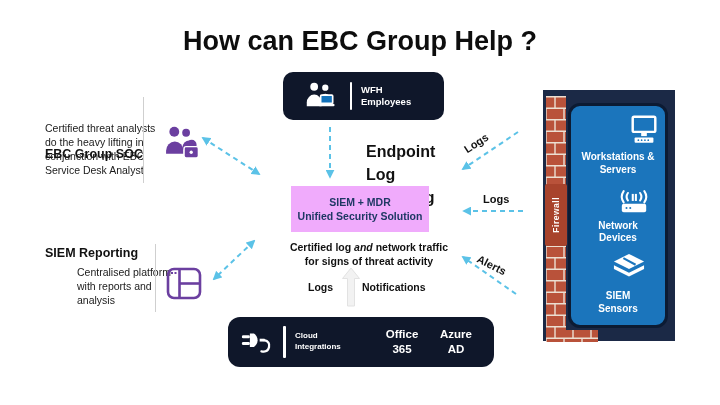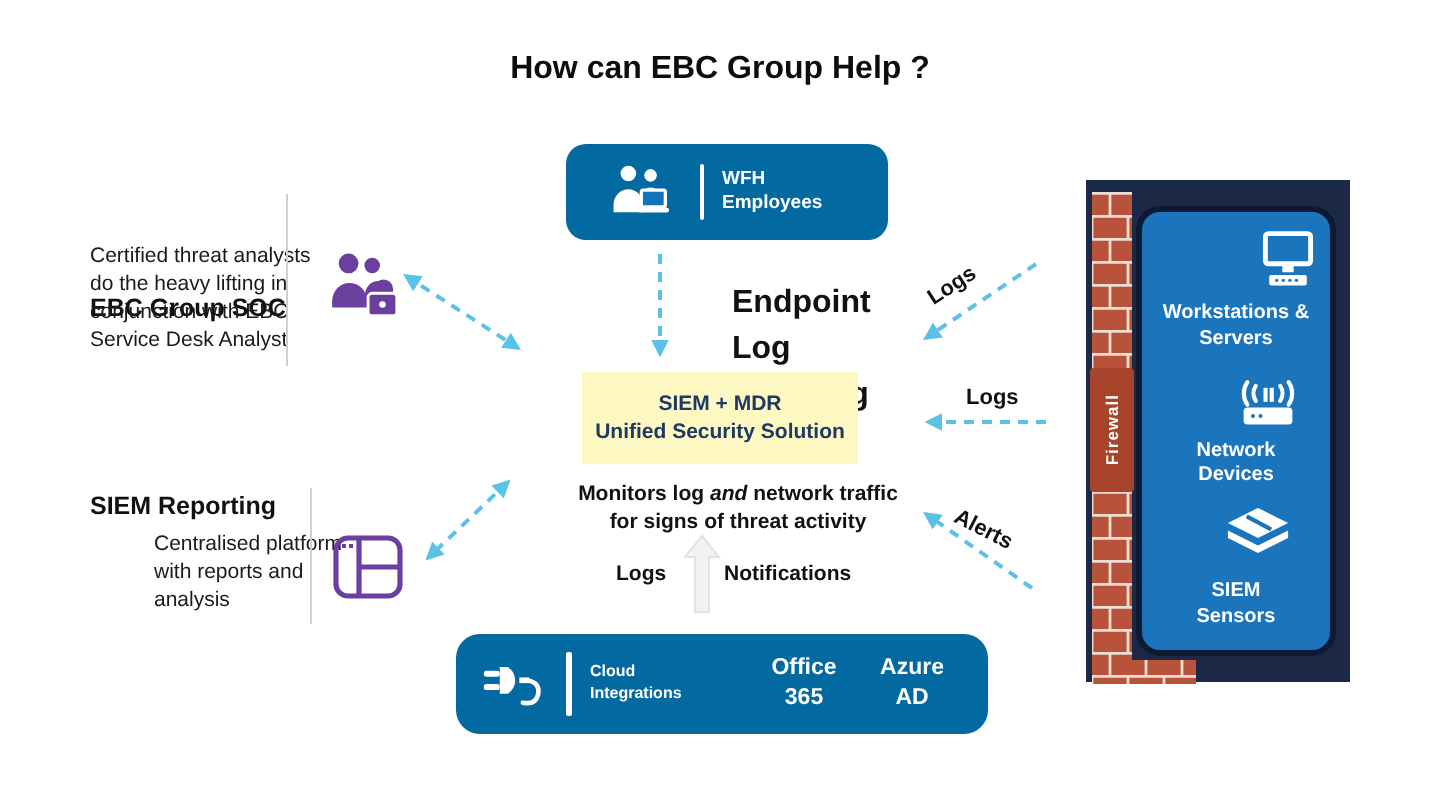--- a/index.html
+++ b/index.html
@@ -1,31 +1,31 @@
 <!DOCTYPE html>
 <html><head>
 <meta charset="utf-8">
 <style>
   html,body{margin:0;padding:0;background:#fff;}
   #canvas{position:relative;width:720px;height:405px;background:#fff;overflow:hidden;
           font-family:"Liberation Sans","DejaVu Sans",sans-serif;color:#111;}
   .abs{position:absolute;}
   
-  .title{left:0;top:26px;width:720px;text-align:center;font-size:16px;font-weight:700;color:#0d0d0d;}
+  .title{left:0;top:26px;width:720px;text-align:center;font-size:27px;font-weight:700;color:#0d0d0d;}
   
   .h-left{font-size:12.5px;font-weight:700;color:#111;}
   .p-left{font-size:10.5px;line-height:1.34;color:#1a1a1a;}
   .vdivider{width:1px;background:#cfcfcf;}
   
-  .bluebox{background:#0369a1;border-radius:10px;display:flex;align-items:center;color:#fff;}
+  .bluebox{background:#0f172a;border-radius:10px;display:flex;align-items:center;color:#fff;}
   .wfh-box{left:283px;top:72px;width:145px;height:48px;padding:0 8px;}
   .wfh-label{font-size:9.5px;font-weight:700;line-height:1.3;width:62px;}
   .pill-divider{width:2px;background:#fff;border-radius:1px;}
   
-  .siem-box{left:291px;top:186px;width:138px;height:46px;background:#fef9c3;display:flex;flex-direction:column;
+  .siem-box{left:291px;top:186px;width:138px;height:46px;background:#f0abfc;display:flex;flex-direction:column;
             align-items:center;justify-content:center;color:#1f3864;font-size:10.5px;font-weight:700;line-height:1.35;}
   .bold-label{font-size:10.5px;font-weight:700;color:#111;}
   .endpoint{left:366px;top:140px;width:80px;font-size:16px;font-weight:700;line-height:1.45;}
   .monitors{left:283px;top:241px;width:172px;text-align:center;font-size:10.5px;font-weight:700;line-height:1.3;}
   .rot-label{font-size:11px;font-weight:700;color:#111;}
   
   .cloud-box{left:228px;top:317px;width:242px;height:50px;border-radius:12px;padding:0 12px;gap:9px;}
   .cloud-label{font-size:8px;font-weight:700;line-height:1.35;width:52px;}
   .cloud-big{font-size:11.5px;font-weight:700;text-align:center;line-height:1.3;}
   
@@ -96,21 +96,21 @@
       <circle cx="27.5" cy="26.5" r="1.6" fill="#fff"></circle>
     </svg>
   </span>
 
   <div class="abs siem-box">
     <span>SIEM + MDR</span>
     <span>Unified Security Solution</span>
   </div>
 
   <div class="abs monitors">
-    <span>Monitors log </span><span style="font-style:italic;">and</span><span> network traffic for signs of threat activity</span>
+    <span>Certified log </span><span style="font-style:italic;">and</span><span> network traffic for signs of threat activity</span>
   </div>
 
   <div class="abs bold-label" style="left:308px;top:281px;">Logs</div>
   <div class="abs bold-label" style="left:362px;top:281px;">Notifications</div>
 
   <div class="abs h-left" style="left:45px;top:246px;">SIEM Reporting</div>
   <div class="abs p-left" style="left:45px;top:265px;width:98px;margin-left:32px;">Centralised platform with reports and analysis</div>
   <div class="abs vdivider" style="left:155px;top:244px;height:68px;"></div>
   <span class="abs" style="left:166px;top:267px;">
     <svg width="36" height="33" viewBox="0 0 36 33">

